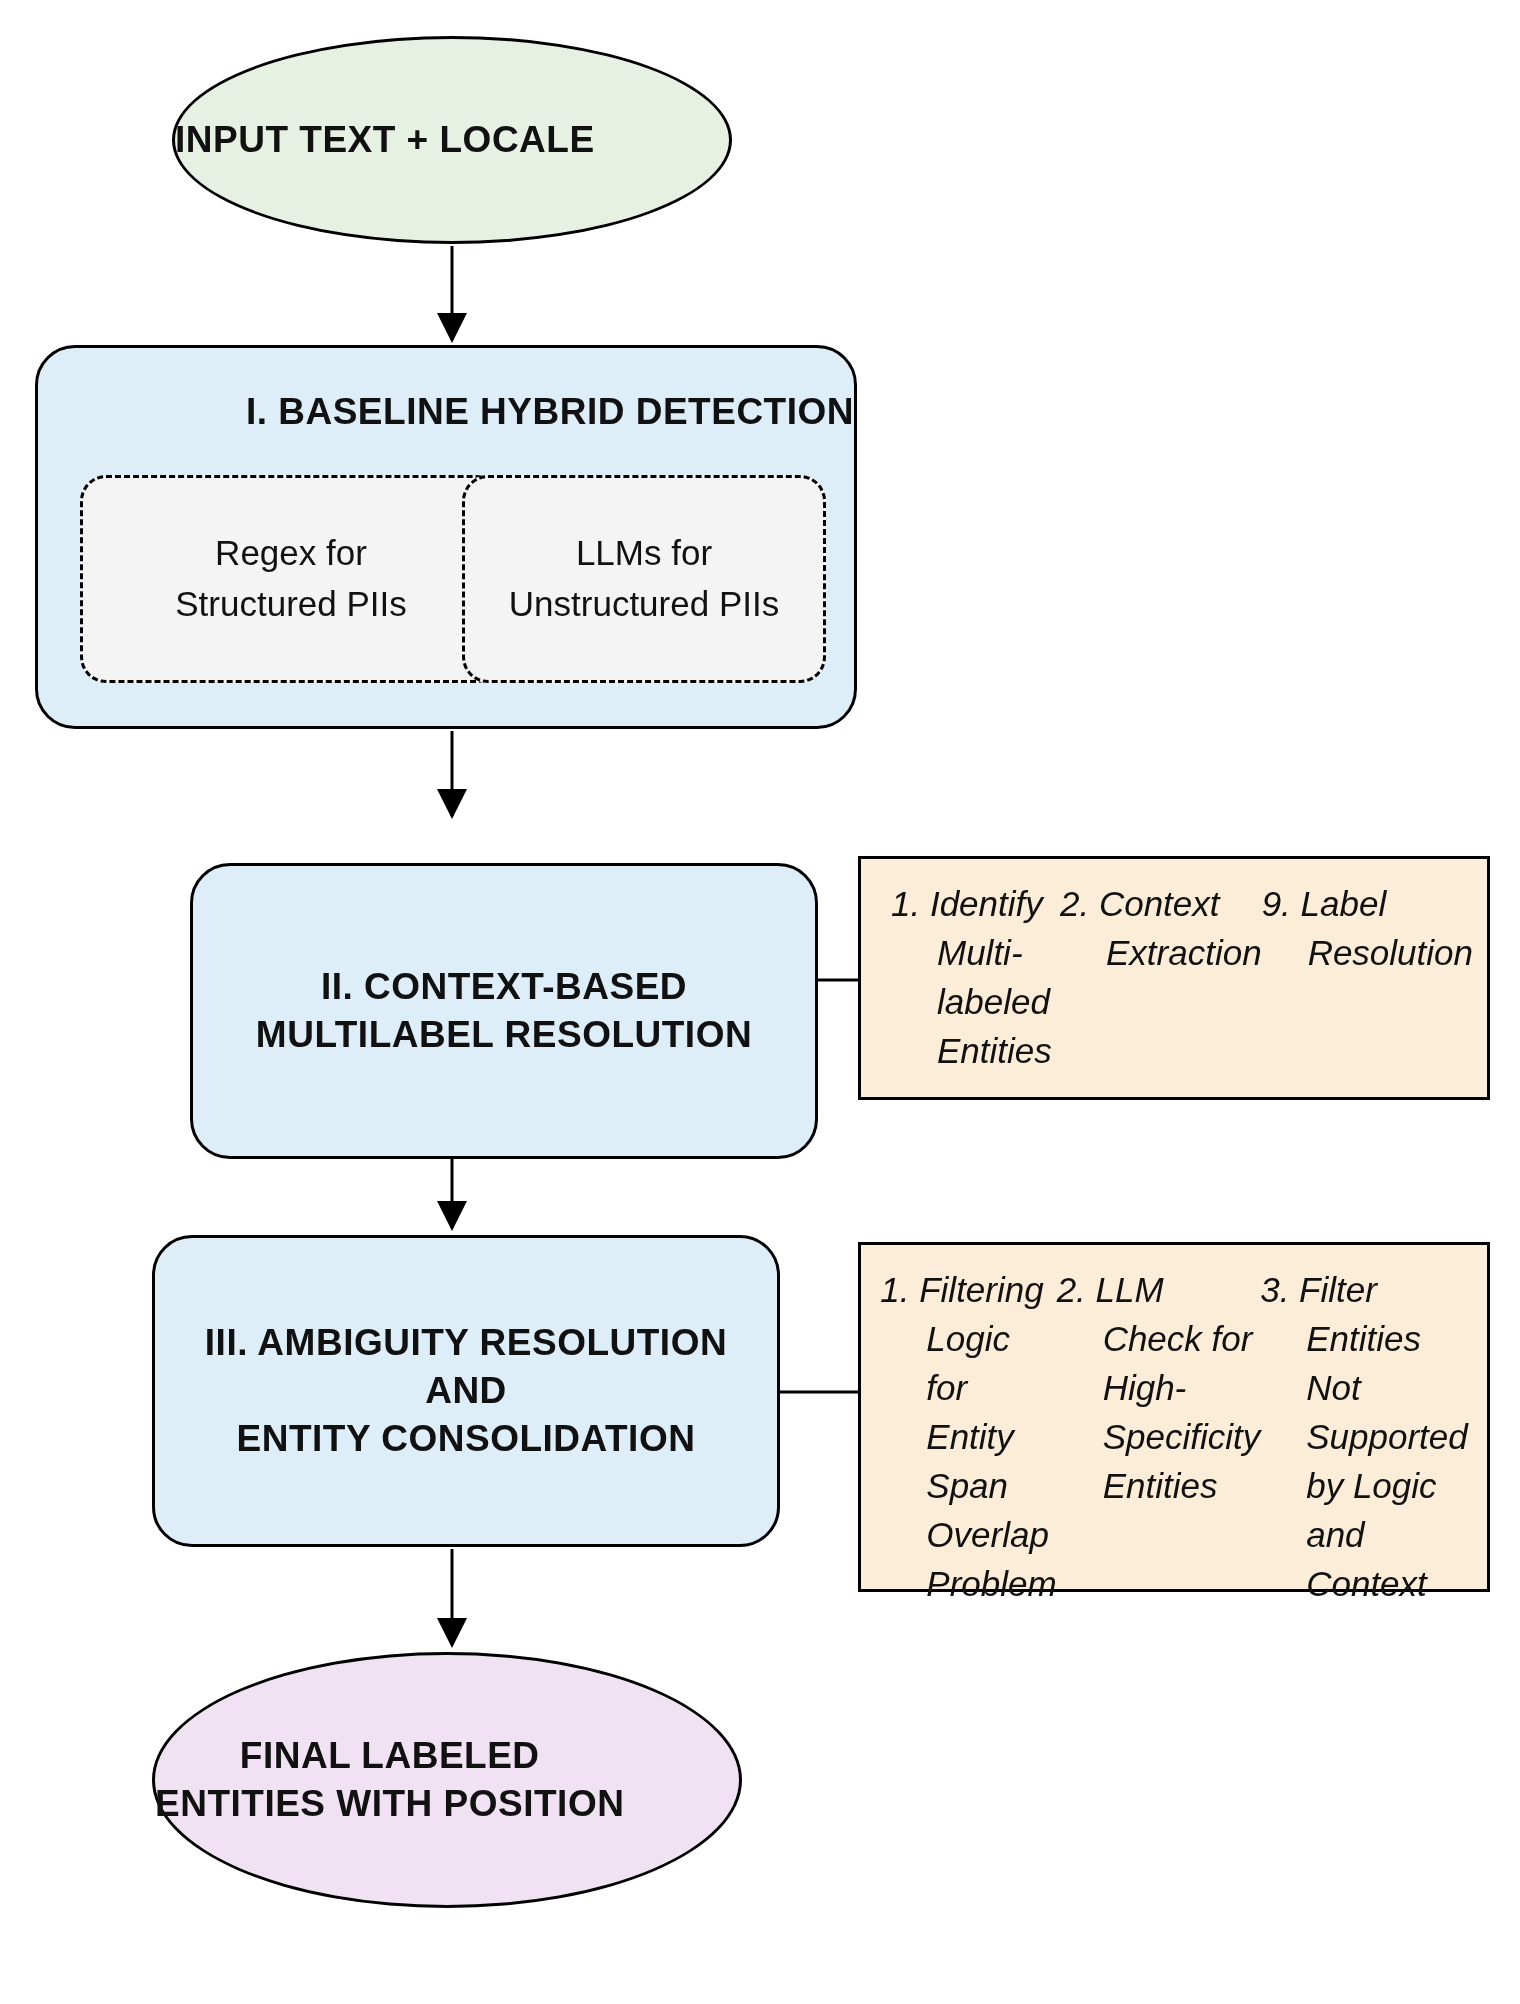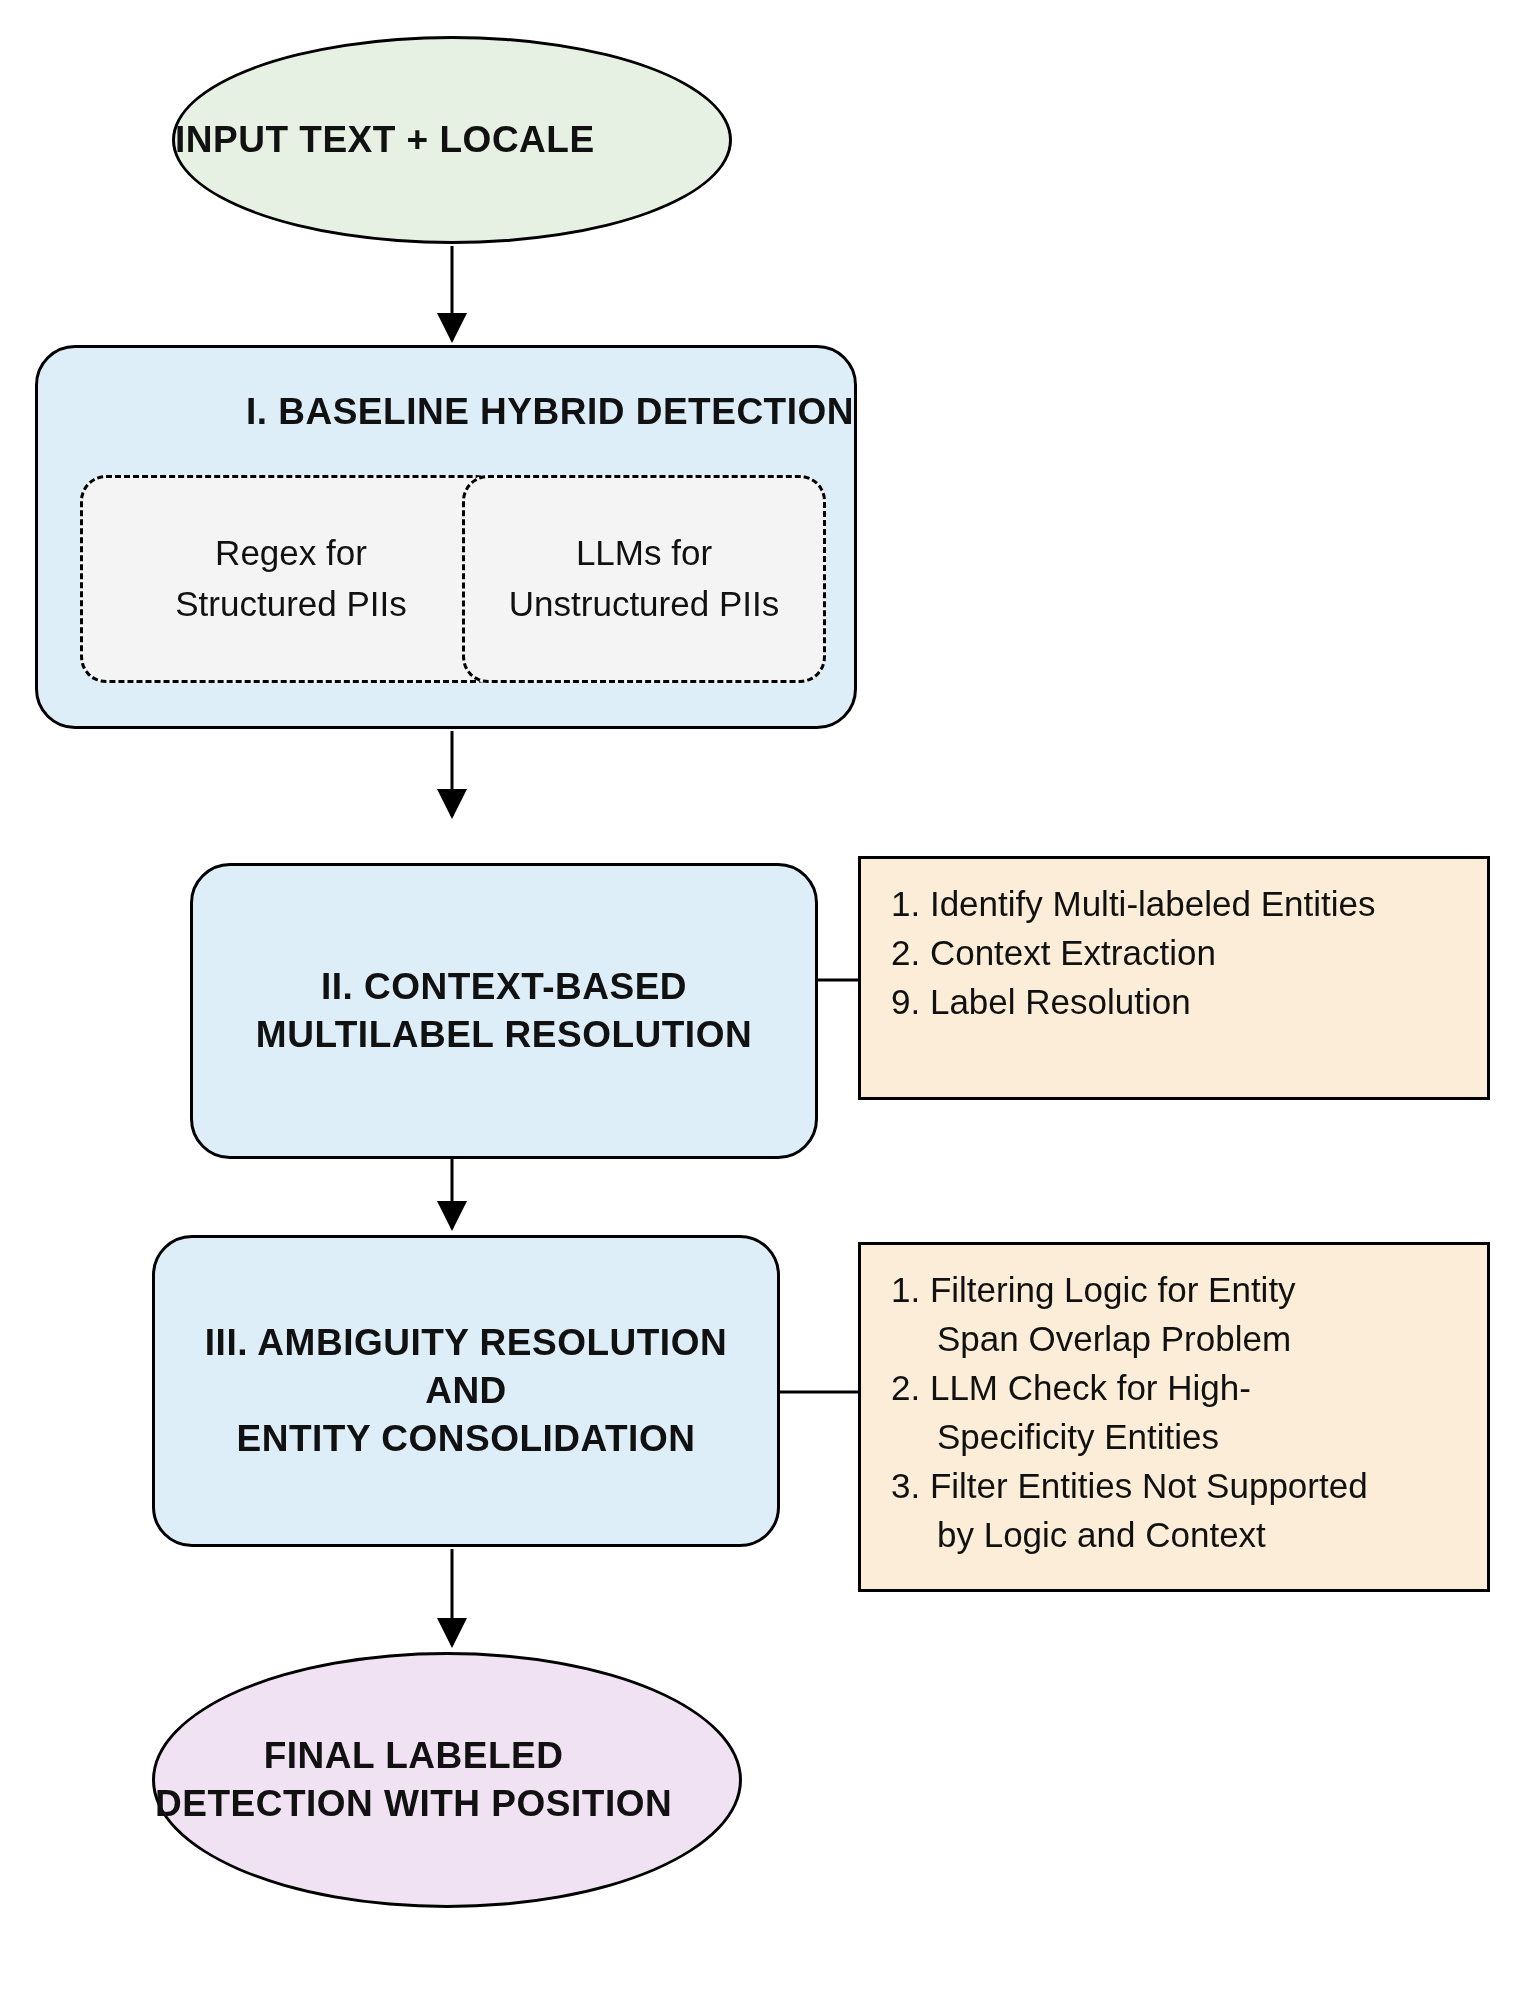--- a/index.html
+++ b/index.html
@@ -84,21 +84,23 @@
   .sub-node .label {
     font-size: 35px;
     line-height: 1.45;
     white-space: pre-line;
   }
   .note-box {
     position: absolute;
     background: var(--note-cream);
     border: 3px solid var(--stroke);
     display: flex;
-    flex-direction: column;
+    flex-direction: row;
+    justify-content: center;
+    font-style: italic;
   }
   .note-box .note-item {
     font-size: 35px;
     line-height: 1.4;
     padding-left: 46px;
     text-indent: -46px;
     white-space: pre-line;
   }
   #note-stage2 { padding: 20px 14px 20px 30px; }
   #note-stage3 { padding: 20px 30px 20px 30px; margin-top: 24px; }
@@ -168,16 +170,16 @@
     <div class="note-item">1. Filtering Logic for Entity
 Span Overlap Problem</div>
     <div class="note-item">2. LLM Check for High-
 Specificity Entities</div>
     <div class="note-item">3. Filter Entities Not Supported
 by Logic and Context</div>
   </div>
 
   <div class="node ellipse ellipse-output">
     <div class="label">FINAL LABELED
-DETECTION WITH POSITION</div>
+ENTITIES WITH POSITION</div>
   </div>
 
 </div>
 
 </body></html>

